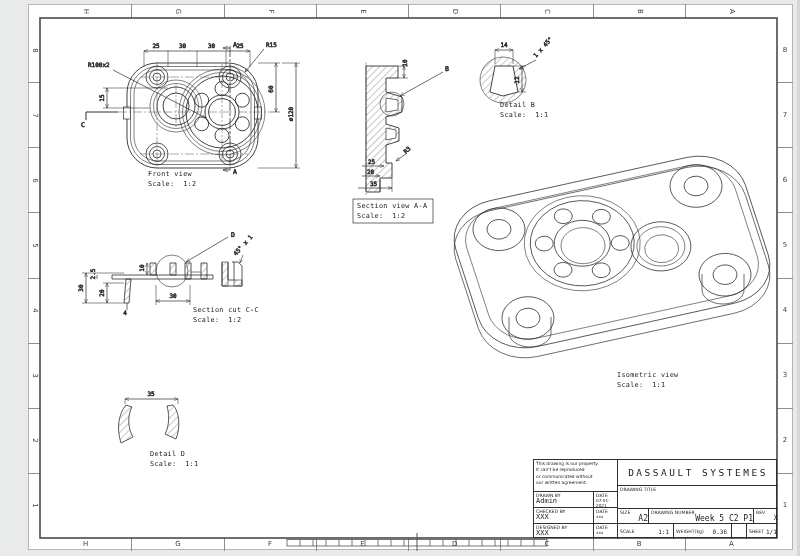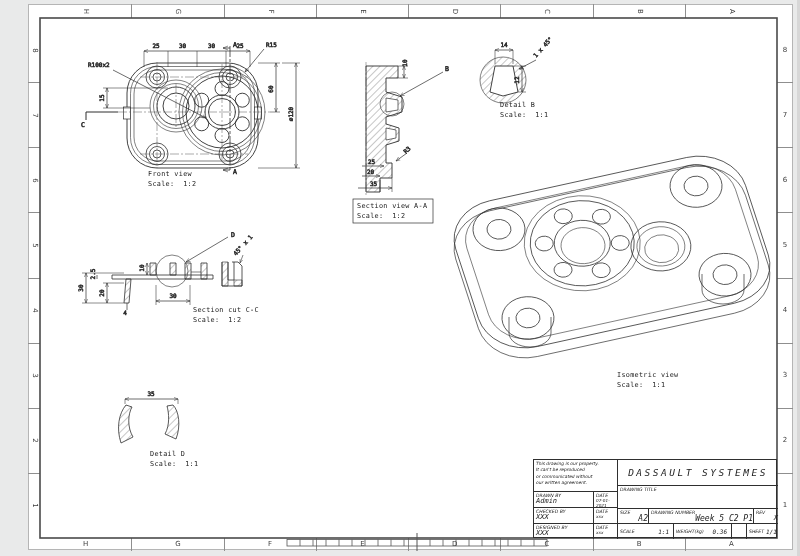--- a/index.html
+++ b/index.html
@@ -20,21 +20,21 @@
   .strip-h .gcell + .gcell{border-left:1px solid #8f8f8f;}
   .strip-v .gcell + .gcell{border-top:1px solid #8f8f8f;}
   .rot span{display:inline-block;transform:rotate(90deg);}
   svg.drawing{position:absolute;left:0;top:0;width:800px;height:556px;z-index:3;}
   svg text{font-family:"DejaVu Sans Mono",monospace;font-size:6px;fill:#222;white-space:pre;}
   svg text.vlabel{font-size:6.8px;letter-spacing:0.3px;}
   svg text.marker{font-size:6.5px;}
   
   .tblock{position:absolute;left:533px;top:459px;width:244px;height:79px;background:#fff;
           border:1px solid #2f2f2f;box-sizing:border-box;z-index:4;color:#1c1c1c;}
-  .tb{position:absolute;box-sizing:border-box;font-style:italic;}
+  .tb{position:absolute;box-sizing:border-box;}
   .lab{font-size:4.6px;line-height:1.15;padding:1px 0 0 2px;color:#222;}
   .val{font-size:7px;font-family:"DejaVu Sans Mono",monospace;padding:0 0 0 2px;line-height:1;}
   .tinyval{font-size:4.2px;padding-left:2px;}
   .tb-note{left:0;top:0;width:84px;height:31px;border-right:1px solid #2f2f2f;
            font-size:4.4px;line-height:1.45;padding:1px 2px;}
   .tb-row{left:0;width:84px;height:16px;border-top:1px solid #2f2f2f;border-right:1px solid #2f2f2f;}
   .tb-date{position:absolute;left:59px;top:0;width:25px;height:100%;border-left:1px solid #2f2f2f;box-sizing:border-box;}
   .tb-company{left:84px;top:0;width:160px;height:25px;display:flex;align-items:center;justify-content:center;
               font-size:9.5px;letter-spacing:2.5px;font-family:"DejaVu Sans Mono",monospace;}
   .tb-title{left:84px;top:25px;width:160px;height:23px;border-top:1px solid #2f2f2f;}

